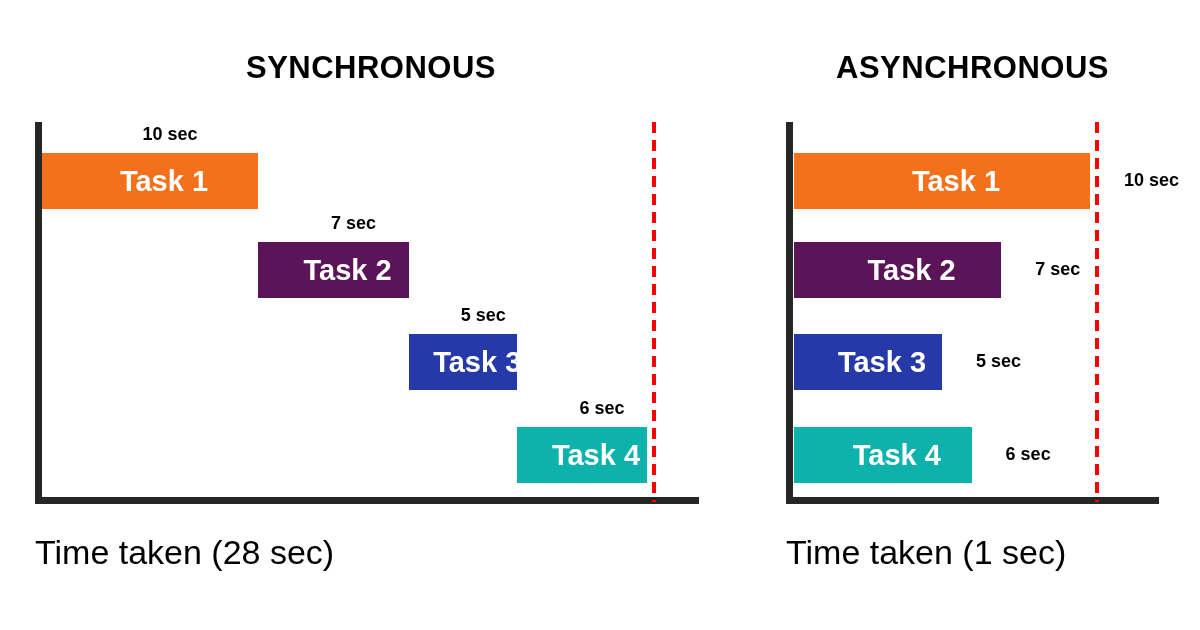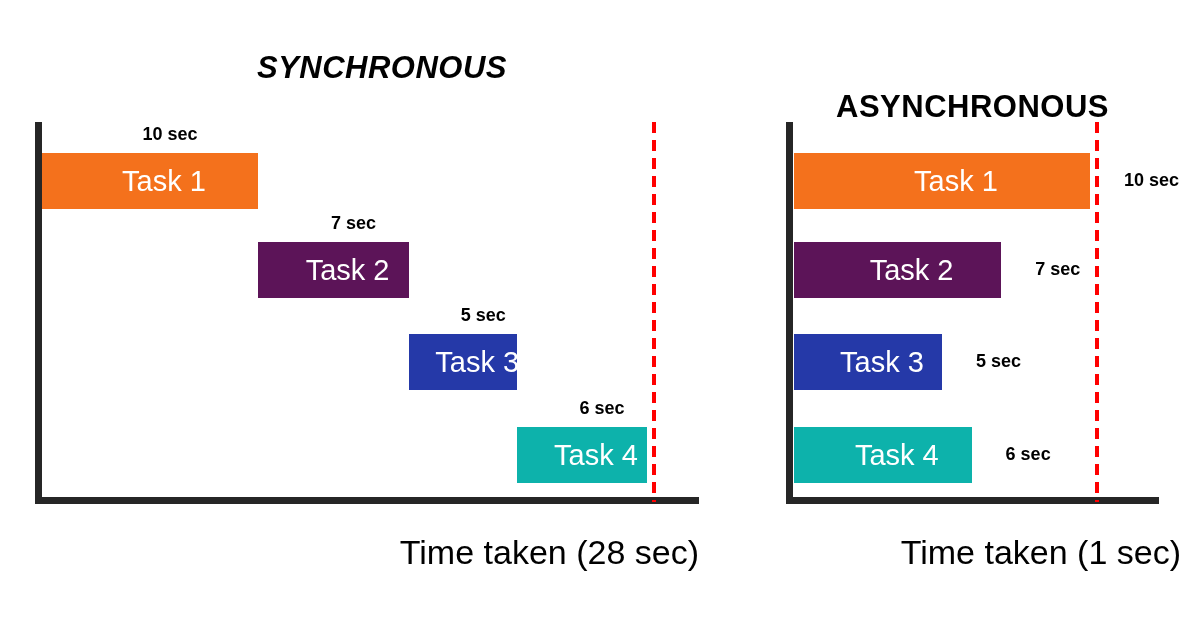--- a/index.html
+++ b/index.html
@@ -16,22 +16,22 @@
     position: absolute;
     top: 48px;
     height: 40px;
     font-size: 31px;
     font-weight: 600;
     color: #000000;
     text-align: center;
     letter-spacing: 0.5px;
     line-height: 40px;
   }
-  .chart-title.c0 { left: 50px;  width: 664px; font-style: italic; }
-  .chart-title.c1 { left: 786px; width: 373px; margin-top: 39px; }
+  .chart-title.c0 { left: 39px;  width: 664px; }
+  .chart-title.c1 { left: 786px; width: 373px; }
   .plot {
     position: absolute;
     top: 122px;
     height: 382px;
   }
   .plot.c0 { left: 35px;  width: 664px; }
   .plot.c1 { left: 786px; width: 373px; }
   .y-axis {
     position: absolute;
     left: 0; top: 0;
@@ -61,41 +61,41 @@
   .task-bar {
     position: absolute;
     height: 56px;
     display: flex;
     align-items: center;
     justify-content: center;
   }
   .task-bar .task-label {
     color: var(--bar-text-color, #ffffff);
     font-size: 29px;
-    font-weight: 400;
+    font-weight: 700;
     white-space: nowrap;
     margin-left: 28px;
   }
   .value-label {
     position: absolute;
     font-size: 18px;
     font-weight: 600;
     color: #000000;
     white-space: nowrap;
     margin-left: 20px;
   }
   .value-label.above { text-align: center; }
   .caption {
     position: absolute;
     top: 529px;
     height: 46px;
     font-size: 34px;
     font-weight: 400;
     color: #000000;
-    text-align: right;
+    text-align: left;
     line-height: 46px;
   }
   .caption.c0 { left: 35px;  width: 664px; }
   .caption.c1 { left: 786px; width: 395px; }
 </style>
 </head>
 <body>
 
 <div class="canvas">
 

